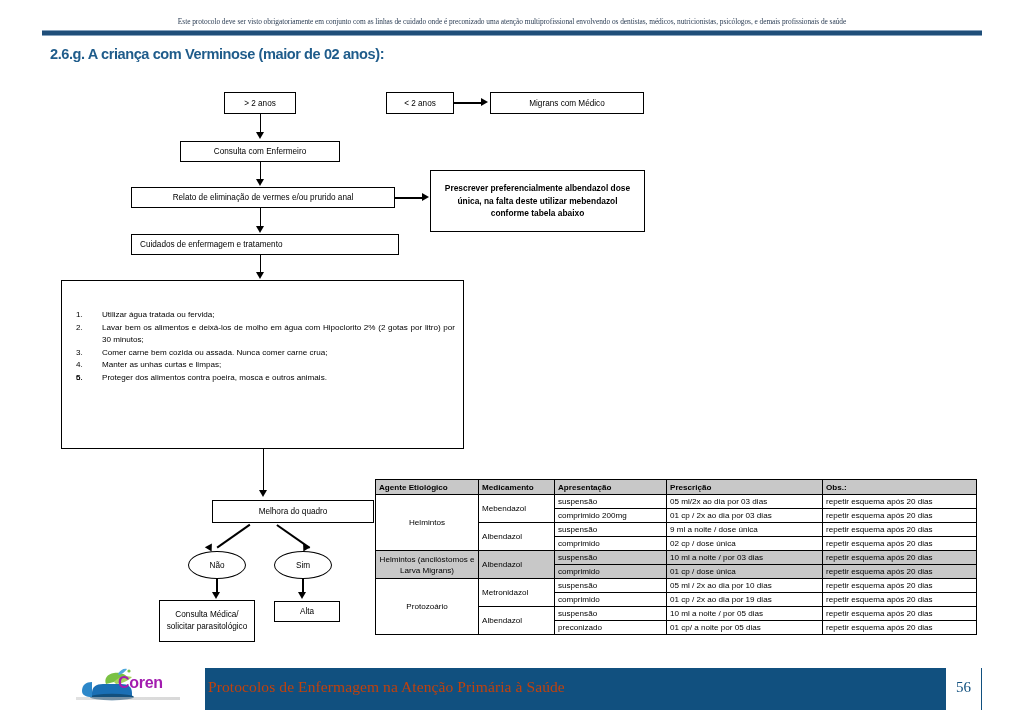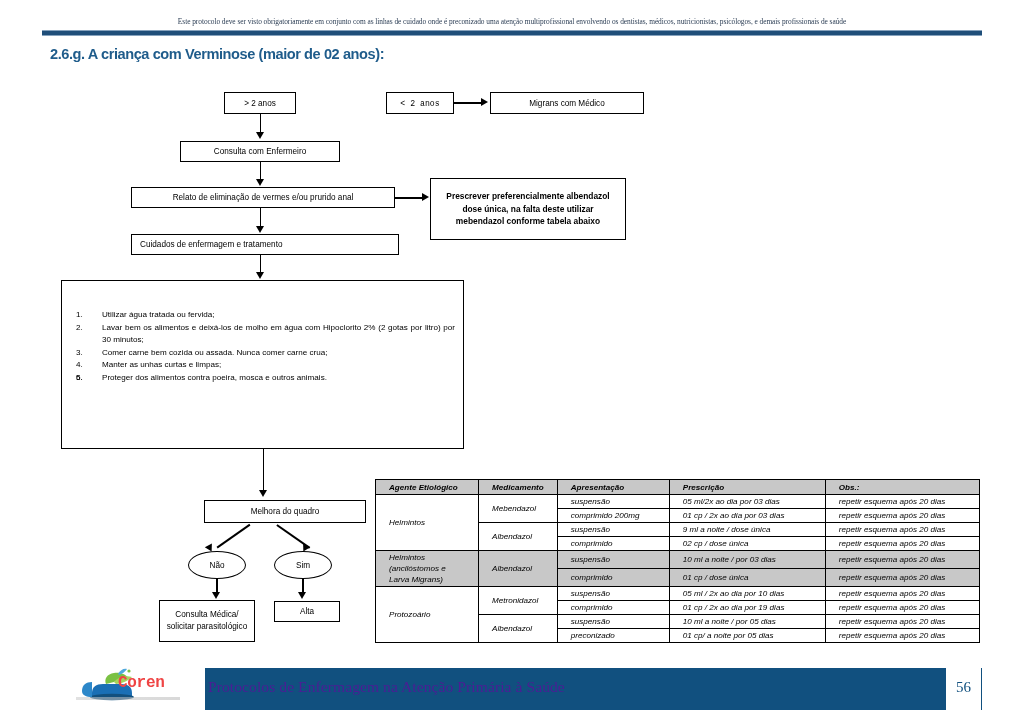--- a/index.html
+++ b/index.html
@@ -102,112 +102,111 @@
   
   #med-table{
     position:absolute;left:375px;top:479px;
     border-collapse:collapse;
     font-size:8.1px;
     background:#fff;
     table-layout:fixed;
   }
   #med-table th,#med-table td{
     border:1px solid #000;
-    padding:1px 13px;
+    padding:1px 3px;
     font-weight:normal;
     height:14px;
     box-sizing:border-box;
     overflow:hidden;
     white-space:nowrap;
-    font-style:italic;
   }
   #med-table thead th{
     background:#c8c8c8;
     font-weight:bold;
     text-align:left;
     height:15px;
   }
-  #med-table td.ctr{}
+  #med-table td.ctr{text-align:center;}
   #med-table tr.shade td{background:#c8c8c8;}
   .col1{width:103px;}
   .col2{width:76px;}
   .col3{width:112px;}
   .col4{width:156px;}
   .col5{width:154px;}
 
   
   #footer-bar{
     position:absolute;left:42px;top:668px;width:940px;height:42px;
     background:#11507f;
   }
   #footer-logo-plate{
     position:absolute;left:42px;top:664px;width:163px;height:50px;
     background:#ffffff;
   }
   #footer-title{
     position:absolute;left:208px;top:678px;
-    color:#4c1d95;
+    color:#c2410c;
     font-family:"Liberation Serif", serif;
     font-size:15.5px;
     letter-spacing:0.1px;
   }
   #page-num-plate{
     position:absolute;left:946px;top:664px;width:35px;height:46px;
     background:#ffffff;
     display:flex;align-items:center;justify-content:center;
   }
   #page-num-plate span{
     font-family:"Liberation Serif", serif;
     font-size:15px;color:#11507f;
   }
   #coren-logo{
     position:absolute;left:74px;top:667px;width:112px;height:40px;
   }
   #coren-word{
     position:absolute;left:118px;top:674px;
-    font-size:16px;font-weight:bold;color:#ef4444;
-    font-family:Liberation Mono, monospace;
+    font-size:16px;font-weight:bold;color:#a21caf;
+    font-family:Liberation Sans, sans-serif;
     letter-spacing:-0.3px;
   }
   #coren-sub{
     position:absolute;left:76px;top:697px;width:104px;height:3px;
     background:linear-gradient(90deg,#c9c9c9,#b9b9b9);
     opacity:.55;
   }
 </style>
 </head>
 <body>
 
 <div id="header-note">Este protocolo deve ser visto obrigatoriamente em conjunto com as linhas de cuidado onde é preconizado uma atenção multiprofissional envolvendo os dentistas, médicos, nutricionistas, psicólogos, e demais profissionais de saúde</div>
 <div id="header-rule"></div>
 <div id="page-title">2.6.g. A criança com Verminose (maior de 02 anos):</div>
 
 <div class="fbox" style="left:224px;top:92px;width:72px;height:22px;">&gt; 2 anos</div>
 
-<div class="fbox" style="left:386px;top:92px;width:68px;height:22px;font-family:Liberation Mono, monospace;">&lt; 2 anos</div>
+<div class="fbox" style="left:386px;top:92px;width:68px;height:22px;">&lt; 2 anos</div>
 
 <div class="fbox" style="left:490px;top:92px;width:154px;height:22px;">Migrans com Médico</div>
 
 <div class="hline" style="left:454px;top:102px;width:29px;"></div>
 <div class="arrow-r" style="left:481px;top:98.2px;"></div>
 
 <div class="vline" style="left:259.5px;top:114px;height:19px;"></div>
 <div class="arrow-d" style="left:255.6px;top:132px;"></div>
 
 <div class="fbox" style="left:180px;top:141px;width:160px;height:21px;">Consulta com Enfermeiro</div>
 
 <div class="vline" style="left:259.5px;top:162px;height:18px;"></div>
 <div class="arrow-d" style="left:255.6px;top:179px;"></div>
 
 <div class="fbox" style="left:131px;top:187px;width:264px;height:21px;">Relato de eliminação de vermes e/ou prurido anal</div>
 
 <div class="hline" style="left:395px;top:197px;width:29px;"></div>
 <div class="arrow-r" style="left:422px;top:193.2px;"></div>
 
-<div class="fbox bold" style="left:430px;top:178px;width:196px;height:62px;padding:4px 8px;">Prescrever preferencialmente albendazol dose única, na falta deste utilizar mebendazol conforme tabela abaixo</div>
+<div class="fbox bold" style="left:430px;top:170px;width:215px;height:62px;padding:4px 8px;">Prescrever preferencialmente albendazol dose única, na falta deste utilizar mebendazol conforme tabela abaixo</div>
 
 <div class="vline" style="left:259.5px;top:208px;height:19px;"></div>
 <div class="arrow-d" style="left:255.6px;top:226px;"></div>
 
 <div class="fbox leftal" style="left:131px;top:234px;width:268px;height:21px;">Cuidados de enfermagem e tratamento</div>
 
 <div class="vline" style="left:259.5px;top:255px;height:18px;"></div>
 <div class="arrow-d" style="left:255.6px;top:272px;"></div>
 
 <div id="listbox">
@@ -217,21 +216,21 @@
     <li><span class="num">3.</span><span>Comer carne bem cozida ou assada. Nunca comer carne crua;</span></li>
     <li><span class="num">4.</span><span>Manter as unhas curtas e limpas;</span></li>
     <li><span class="num">5.</span></li>
     <li><span class="num">6.</span><span>Proteger dos alimentos contra poeira, mosca e outros animais.</span></li>
   </ol>
 </div>
 
 <div class="vline" style="left:262.5px;top:449px;height:42px;"></div>
 <div class="arrow-d" style="left:258.6px;top:490px;"></div>
 
-<div class="fbox" style="left:204px;top:500px;width:162px;height:23px;">Melhora do quadro</div>
+<div class="fbox" style="left:212px;top:500px;width:162px;height:23px;">Melhora do quadro</div>
 
 <div class="diag" style="left:250px;top:524px;width:40px;transform:rotate(145deg);"></div>
 <div class="arrow-d" style="left:206px;top:545px;transform:rotate(-28deg);"></div>
 <div class="diag" style="left:277px;top:524px;width:40px;transform:rotate(35deg);"></div>
 <div class="arrow-d" style="left:301px;top:545px;transform:rotate(28deg);"></div>
 
 <div class="ell" style="left:188px;top:551px;width:58px;height:28px;">Não</div>
 <div class="ell" style="left:274px;top:551px;width:58px;height:28px;">Sim</div>
 
 <div class="vline" style="left:216px;top:579px;height:14px;"></div>

